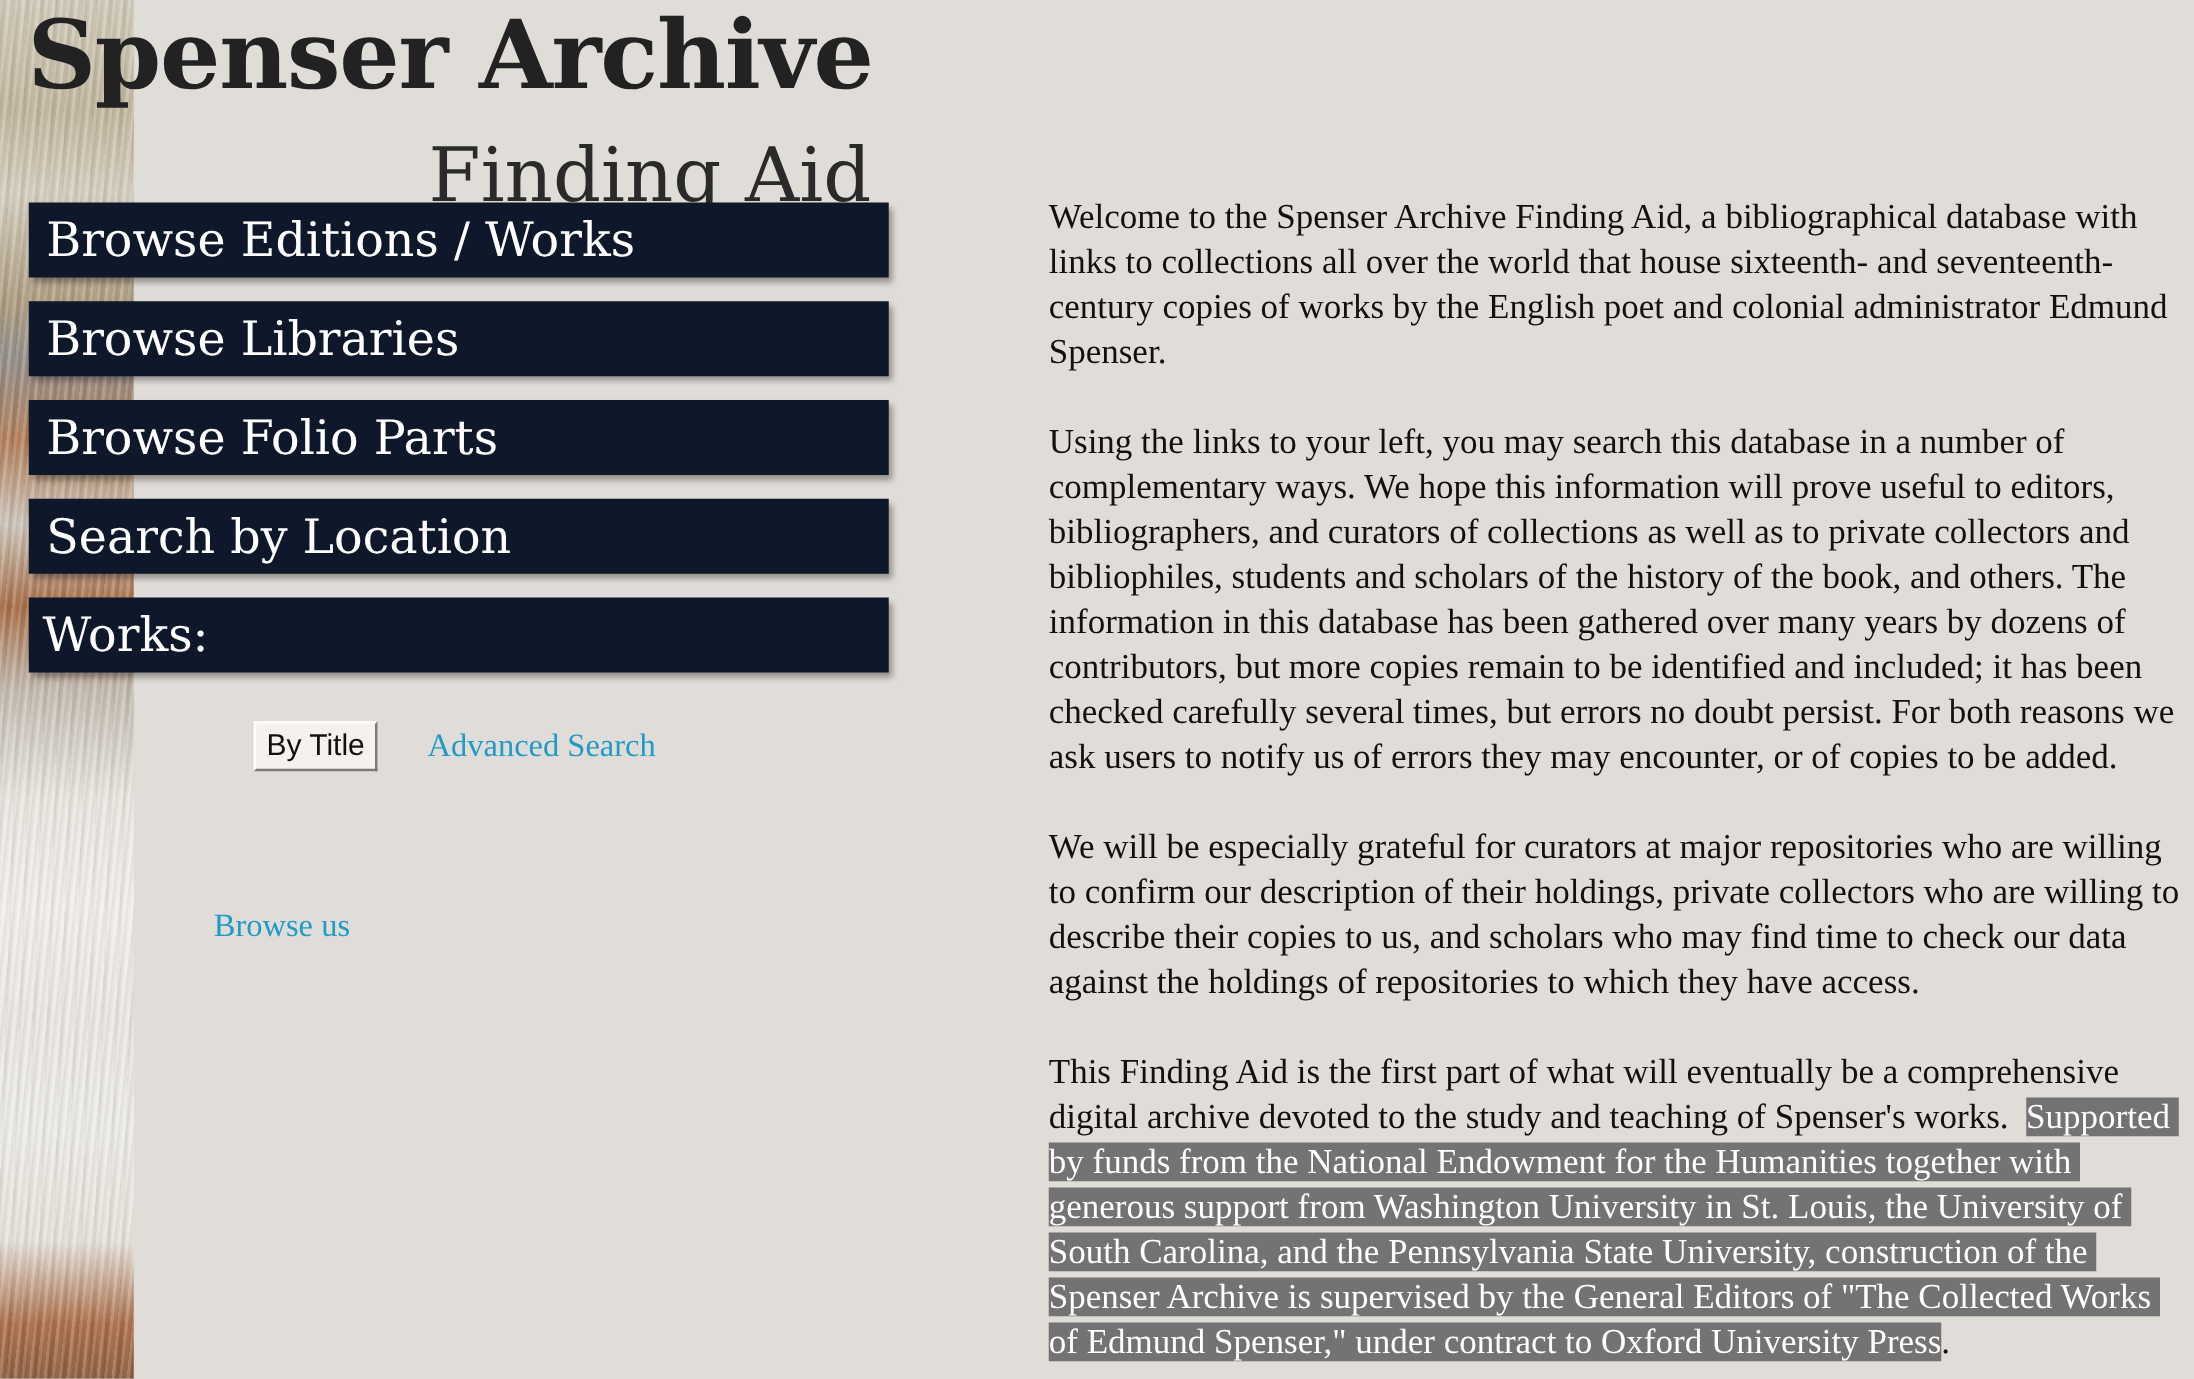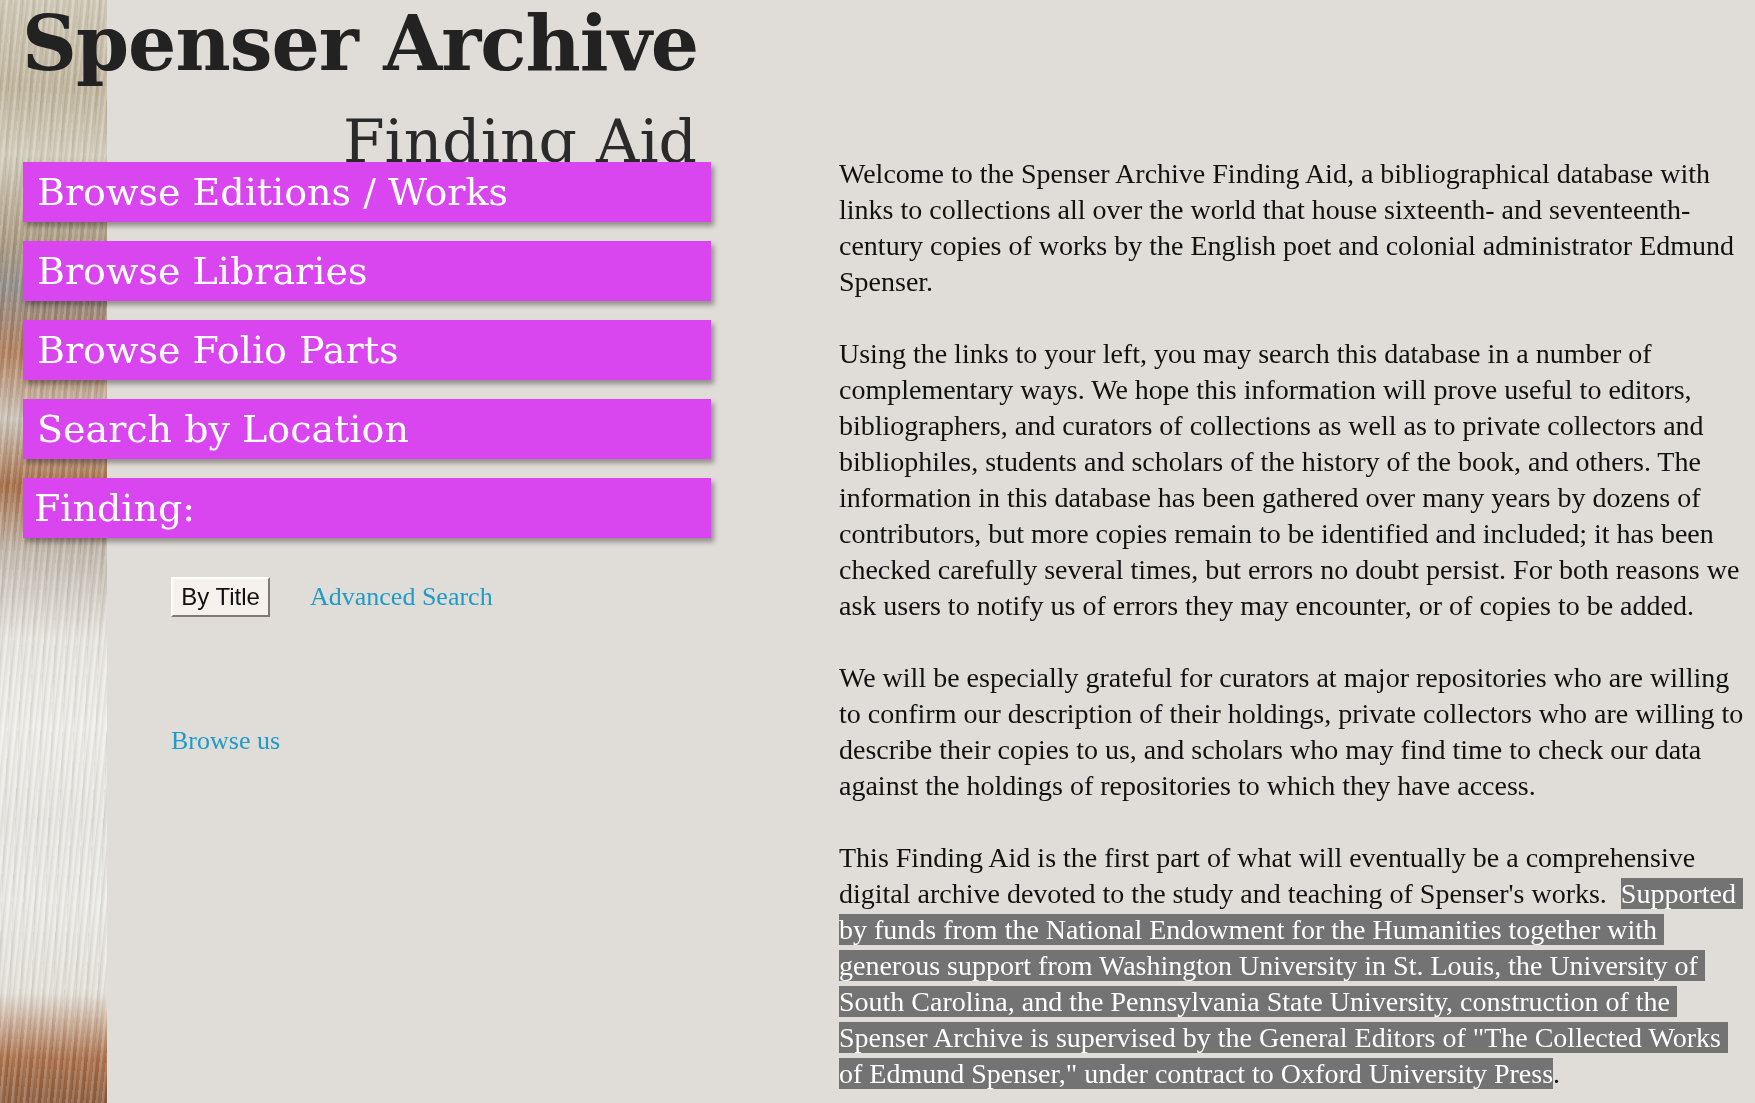--- a/index.html
+++ b/index.html
@@ -62,21 +62,21 @@
     .nav {
       position: absolute;
       left: 23px;
       top: 162px;
       width: 688px;
     }
     .nav-item {
       display: block;
       height: 60px;
       margin-bottom: 19px;
-      background: #d946ef;
+      background: #0f172a;
       color: #ffffff;
       font-family: "DejaVu Serif", serif;
       font-size: 38px;
       line-height: 60px;
       padding-left: 14px;
       box-shadow: 3px 4px 5px rgba(0,0,0,0.35);
       cursor: pointer;
       white-space: nowrap;
       text-decoration: none;
       font-weight: 300;
@@ -101,20 +101,21 @@
       border-left: 2px solid #ffffff;
       border-right: 2px solid #7d7a76;
       border-bottom: 2px solid #7d7a76;
       height: 40px;
       width: 99px;
       box-sizing: border-box;
       padding: 0;
       line-height: 34px;
       text-align: center;
       cursor: pointer;
+      margin-left: 32px;
     }
     .link {
       color: #1e9bc8;
       font-family: "Liberation Serif", serif;
       font-size: 26px;
       text-decoration: none;
       cursor: pointer;
     }
     .advanced-link {
       margin-left: 40px;
@@ -148,21 +149,21 @@
 <div class="bark-strip"></div>
 
 <h1 class="site-title">Spenser Archive</h1>
 <h2 class="site-subtitle">Finding Aid</h2>
 
 <nav class="nav">
   <a class="nav-item">Browse Editions / Works</a>
   <a class="nav-item">Browse Libraries</a>
   <a class="nav-item">Browse Folio Parts</a>
   <a class="nav-item">Search by Location</a>
-  <div class="nav-item search-label">Finding:</div>
+  <div class="nav-item search-label">Works:</div>
 </nav>
 
 <div class="search-row">
   <button class="btn-by-title">By Title</button>
   <a class="link advanced-link">Advanced Search</a>
 </div>
 
 <a class="link contact-link">Browse us</a>
 
 <div class="content">

